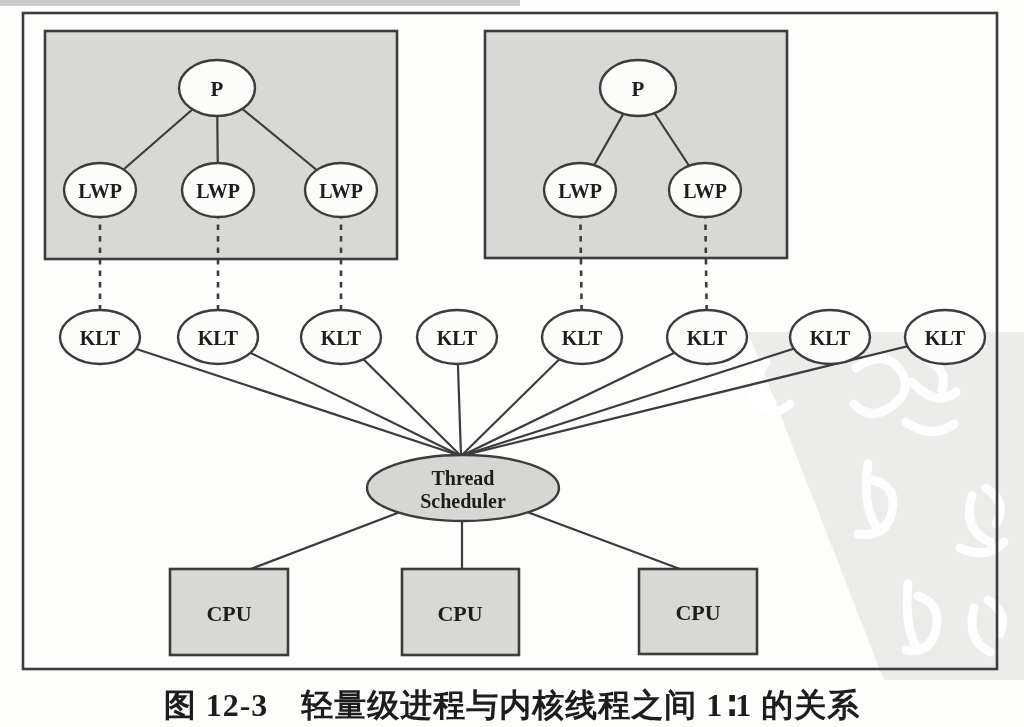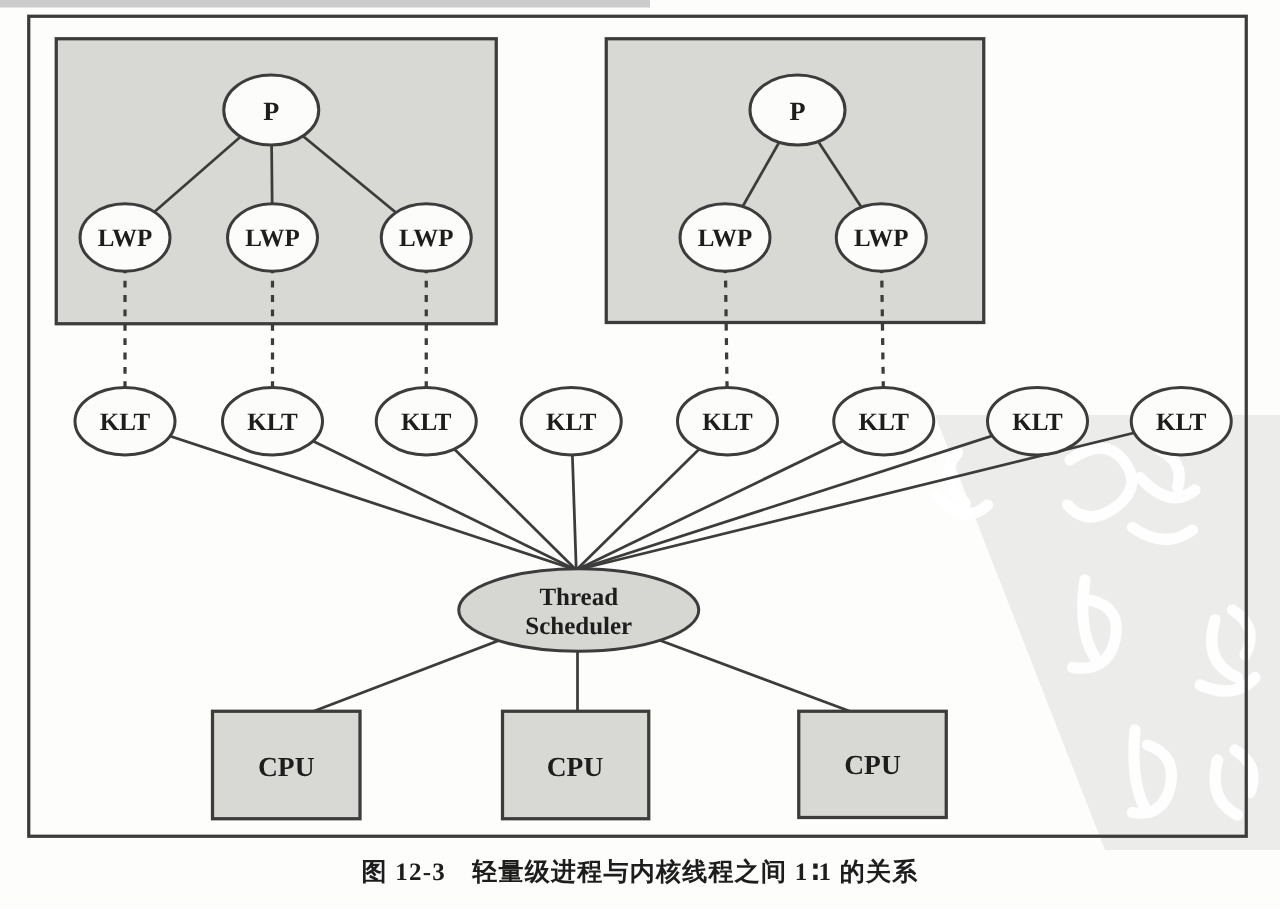--- a/index.html
+++ b/index.html
@@ -21,21 +21,21 @@
     fill:#1d1d1d;
     text-anchor:middle;
     dominant-baseline:central;
   }
   .wm-glyph{stroke:#ffffff;stroke-width:9;fill:none;stroke-linecap:round;stroke-linejoin:round;opacity:.95;}
   .caption{
     position:absolute;left:0;top:684px;width:1024px;
     text-align:center;
     font-family:"Liberation Serif", serif;
     font-weight:bold;
-    font-size:20px;
+    font-size:32px;
     color:#1d1d1d;
     letter-spacing:1px;
   }
 </style>
 </head>
 <body>
 
 <div class="stage">
   <svg width="1024" height="680" viewBox="0 0 1024 680">
 

